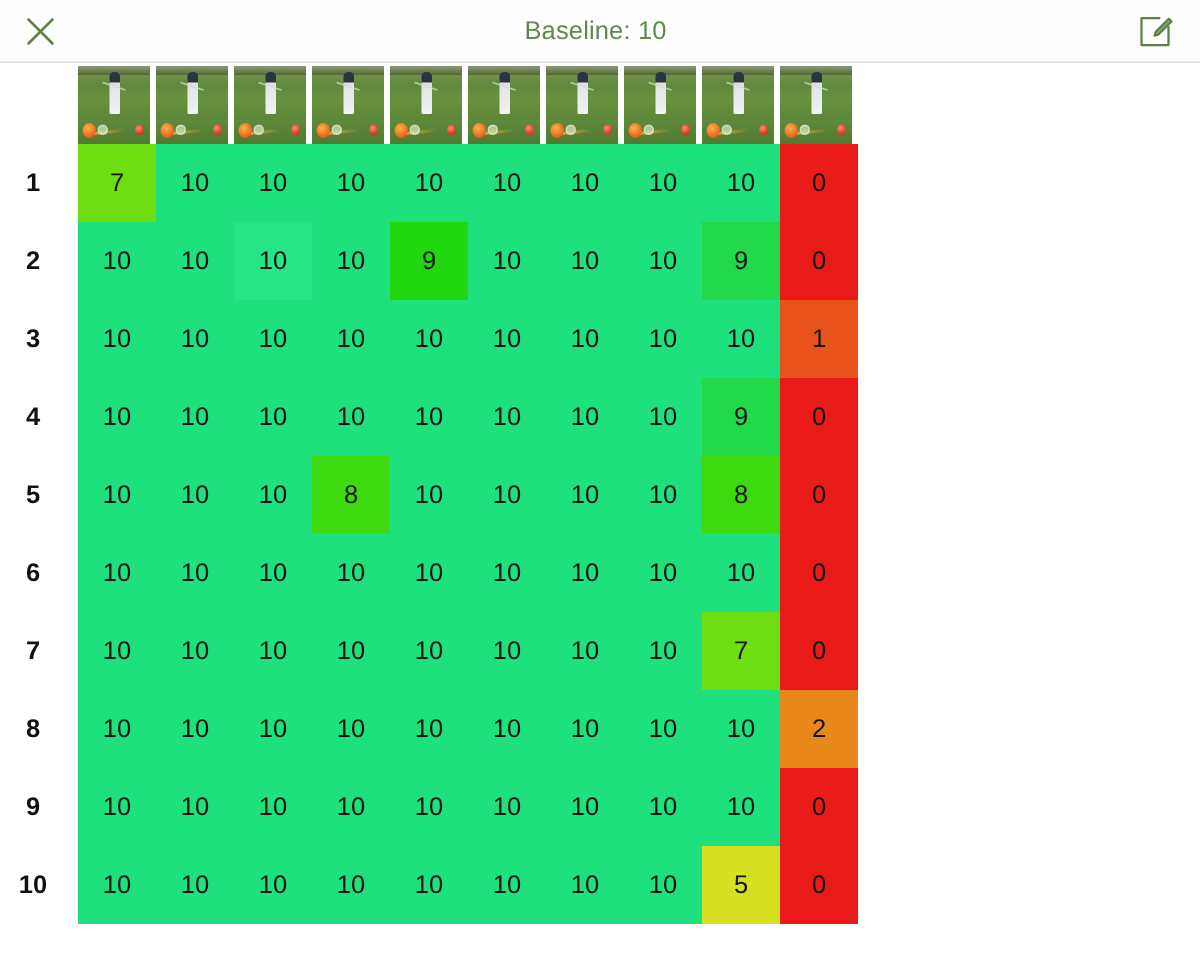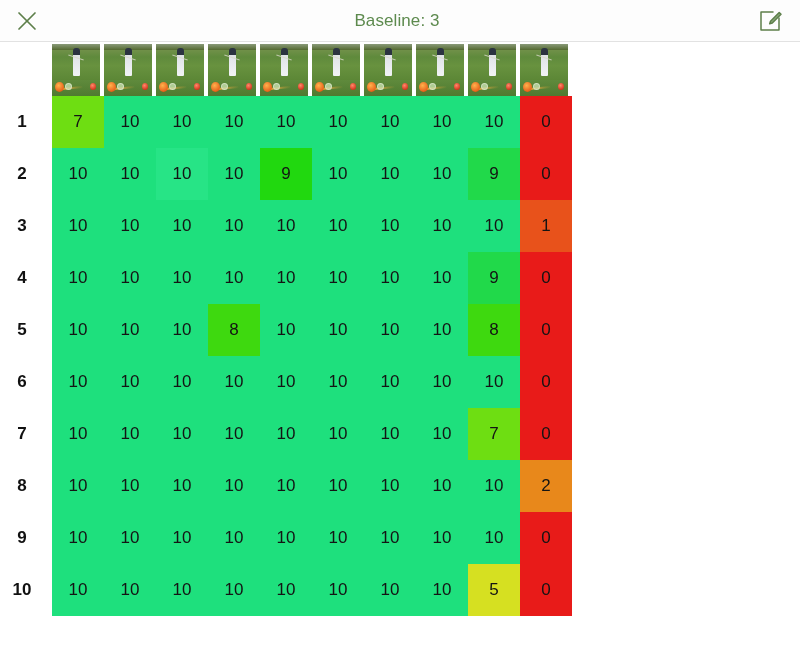--- a/index.html
+++ b/index.html
@@ -197,21 +197,21 @@
 
   <div id="close-button">
     <span>
       <svg width="24" height="24" viewBox="0 0 24 24" fill="none" stroke="#5d7f4a" stroke-width="1.7" stroke-linecap="round">
         <line x1="4" y1="4" x2="20" y2="20"></line>
         <line x1="20" y1="4" x2="4" y2="20"></line>
       </svg>
     </span>
   </div>
 
-  <div id="header-title">Baseline: 3</div>
+  <div id="header-title">Baseline: 10</div>
 
   <div id="edit-button">
     <span>
       <svg width="26" height="26" viewBox="0 0 26 26" fill="none" stroke="#5d7f4a" stroke-width="1.5" stroke-linejoin="round" stroke-linecap="round">
         <path d="M4 4 H16 M4 4 V22 H22 V10"></path>
         <path d="M13.5 13.2 L22.2 4.5 L24 6.3 L15.3 15 L12.7 15.8 Z" fill="#8aa87a" stroke="#5d7f4a"></path>
       </svg>
     </span>
   </div>
 

